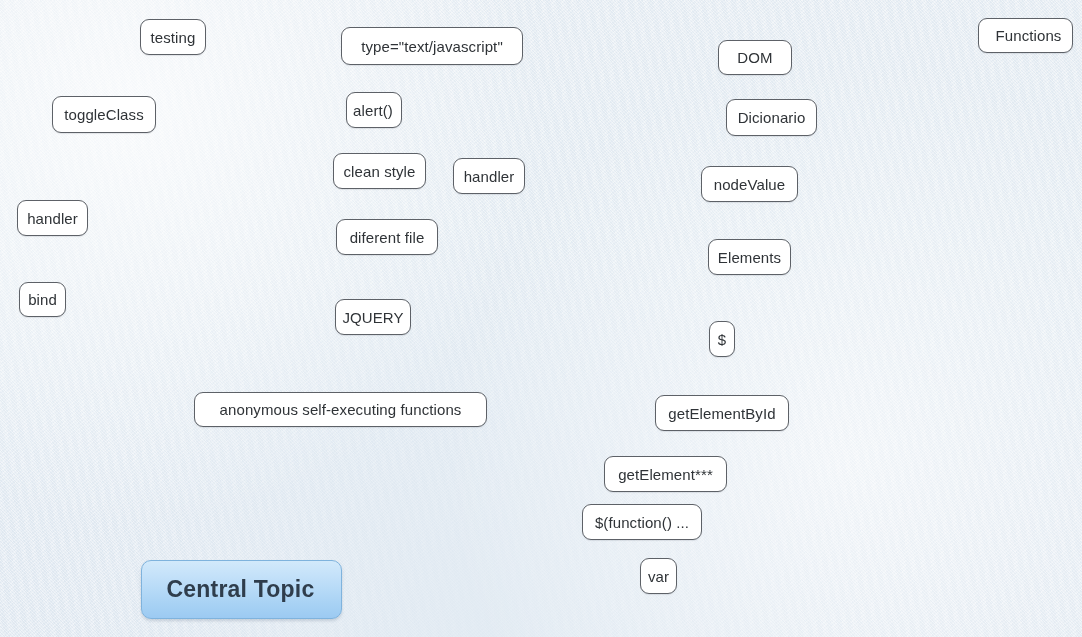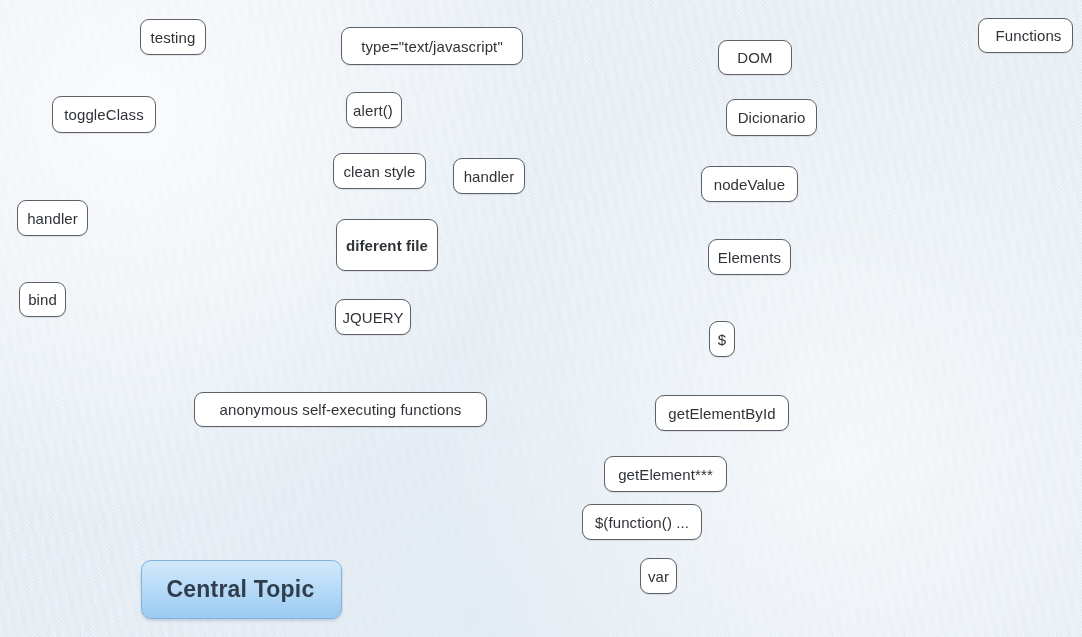--- a/index.html
+++ b/index.html
@@ -71,21 +71,21 @@
     <div class="node" style="left: 341px; top: 27px; width: 182px; height: 38px;">type="text/javascript"</div>
     <div class="node" style="left: 718px; top: 21px; width: 74px; height: 35px; margin-top: 19px;">DOM</div>
     <div class="node" style="left: 978px; top: 18px; width: 95px; height: 35px; padding-left: 16px;">Functions</div>
     <div class="node" style="left: 52px; top: 96px; width: 104px; height: 37px;">toggleClass</div>
     <div class="node" style="left: 346px; top: 92px; width: 56px; height: 36px; padding-left: 8px;">alert()</div>
     <div class="node" style="left: 726px; top: 99px; width: 91px; height: 37px;">Dicionario</div>
     <div class="node" style="left: 333px; top: 153px; width: 93px; height: 36px;">clean style</div>
     <div class="node" style="left: 453px; top: 158px; width: 72px; height: 36px;">handler</div>
     <div class="node" style="left: 701px; top: 166px; width: 97px; height: 36px;">nodeValue</div>
     <div class="node" style="left: 17px; top: 200px; width: 71px; height: 36px;">handler</div>
-    <div class="node" style="left: 336px; top: 219px; width: 102px; height: 52px; font-weight: bold;">diferent file</div>
+    <div class="node" style="left: 336px; top: 219px; width: 102px; height: 36px;">diferent file</div>
     <div class="node" style="left: 708px; top: 239px; width: 83px; height: 36px;">Elements</div>
     <div class="node" style="left: 19px; top: 282px; width: 47px; height: 35px;">bind</div>
     <div class="node" style="left: 335px; top: 299px; width: 76px; height: 36px;">JQUERY</div>
     <div class="node" style="left: 709px; top: 321px; width: 26px; height: 36px;">$</div>
     <div class="node" style="left: 194px; top: 392px; width: 293px; height: 35px;">anonymous self-executing functions</div>
     <div class="node" style="left: 655px; top: 395px; width: 134px; height: 36px;">getElementById</div>
     <div class="node" style="left: 604px; top: 456px; width: 123px; height: 36px;">getElement***</div>
     <div class="node" style="left: 582px; top: 504px; width: 120px; height: 36px;">$(function() ...</div>
     <div class="node" style="left: 640px; top: 558px; width: 37px; height: 36px;">var</div>
     <div class="node central" style="left: 141px; top: 560px; width: 201px; height: 59px;">Central Topic</div>

